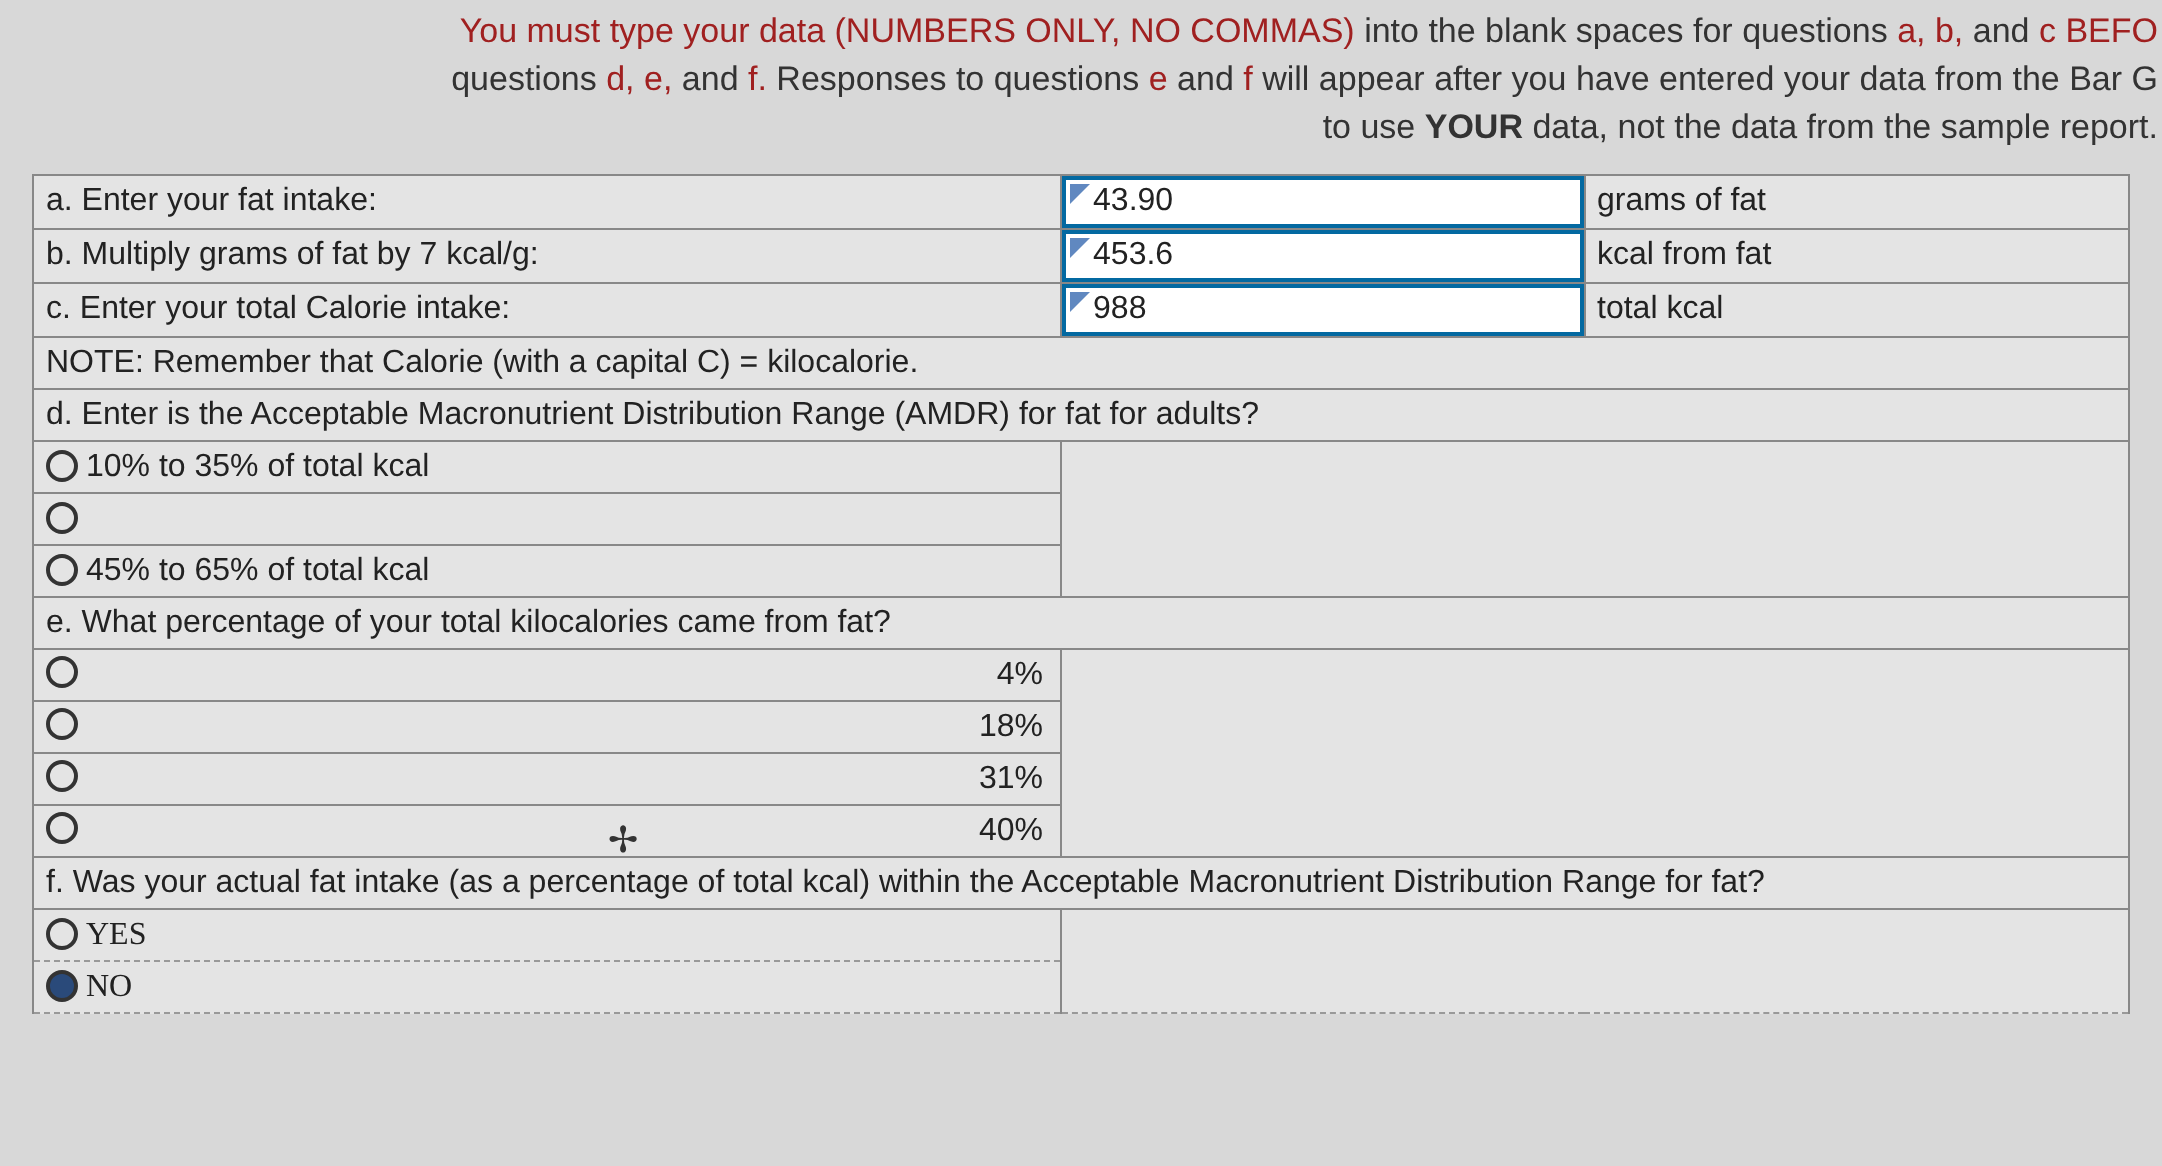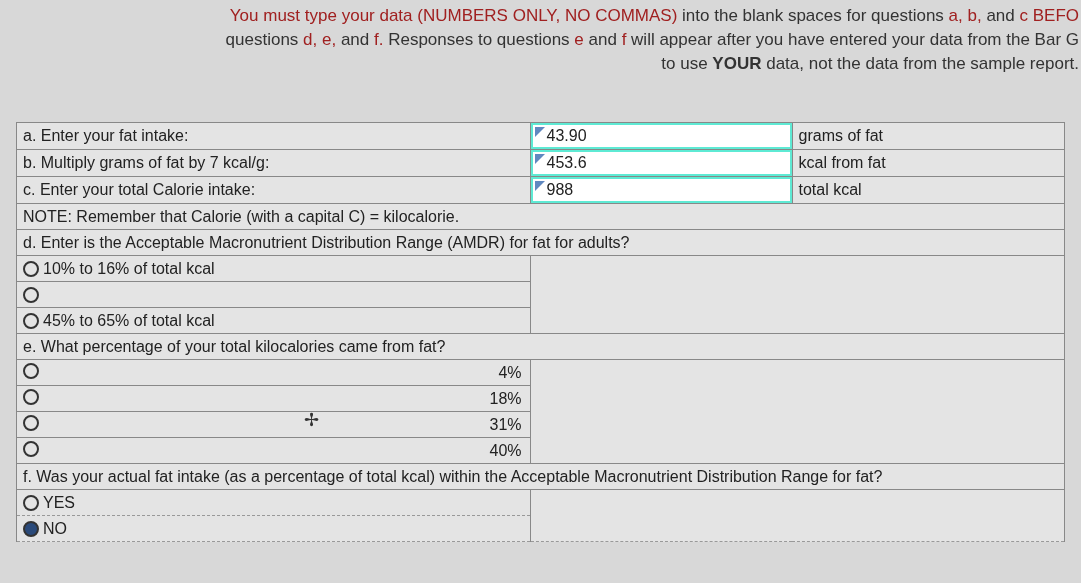--- a/index.html
+++ b/index.html
@@ -20,37 +20,36 @@
       font-size: 17px;
       line-height: 1.4;
       color: #a02020;
       text-align: right;
     }
     .instructions .black {
       color: #333;
     }
     .table-wrap {
       padding: 0 16px;
-      margin-top: 35px;
     }
     table {
       width: 100%;
       border-collapse: collapse;
       background: #e4e4e4;
     }
     td {
       border: 1px solid #888;
       padding: 3px 6px;
       font-size: 16px;
       color: #222;
       vertical-align: middle;
       height: 26px;
     }
     td.input-cell {
-      background: #5eead4;
+      background: #0369a1;
       padding: 2px;
       position: relative;
     }
     .input-wrap {
       position: relative;
       background: #fff;
       padding: 2px 4px 2px 14px;
     }
     .corner {
       position: absolute;
@@ -80,20 +79,21 @@
     .pct-cell {
       text-align: right;
       padding-right: 8px;
     }
     .col1 { width: 49%; }
     .col2 { width: 25%; }
     .col3 { width: 26%; }
     .dotted-row td {
       border-top: 1px dashed #999;
       border-bottom: 1px dashed #999;
+      font-family: Liberation Serif, serif;
     }
     .plus-icon {
       position: absolute;
       left: 304px;
       top: 409px;
       font-size: 18px;
       color: #333;
       pointer-events: none;
     }
   </style>
@@ -135,21 +135,21 @@
     </td>
     <td>total kcal</td>
   </tr>
   <tr class="note-row">
     <td colspan="3">NOTE: Remember that Calorie (with a capital C) = kilocalorie.</td>
   </tr>
   <tr>
     <td colspan="3">d. Enter is the Acceptable Macronutrient Distribution Range (AMDR) for fat for adults?</td>
   </tr>
   <tr>
-    <td><span class="radio"></span><span>10% to 16% of total kcal</span></td>
+    <td><span class="radio"></span><span>10% to 35% of total kcal</span></td>
     <td colspan="2" rowspan="3"></td>
   </tr>
   <tr>
     <td><span class="radio"></span></td>
   </tr>
   <tr>
     <td><span class="radio"></span><span>45% to 65% of total kcal</span></td>
   </tr>
   <tr>
     <td colspan="3">e. What percentage of your total kilocalories came from fat?</td>

